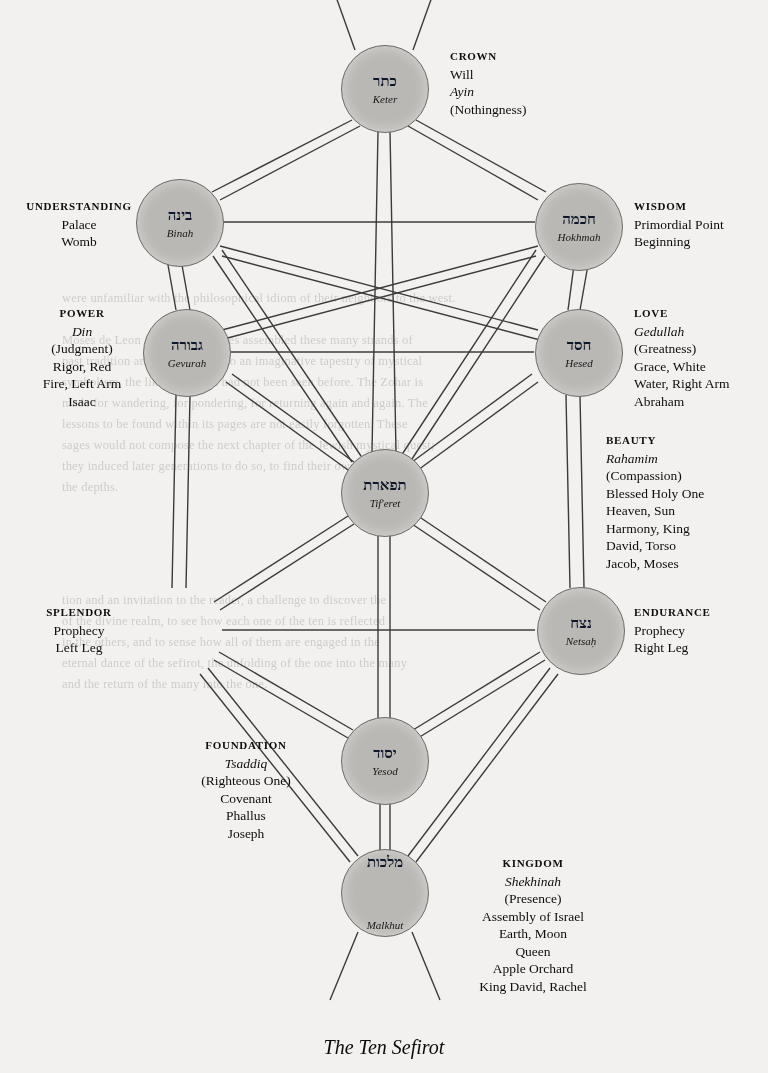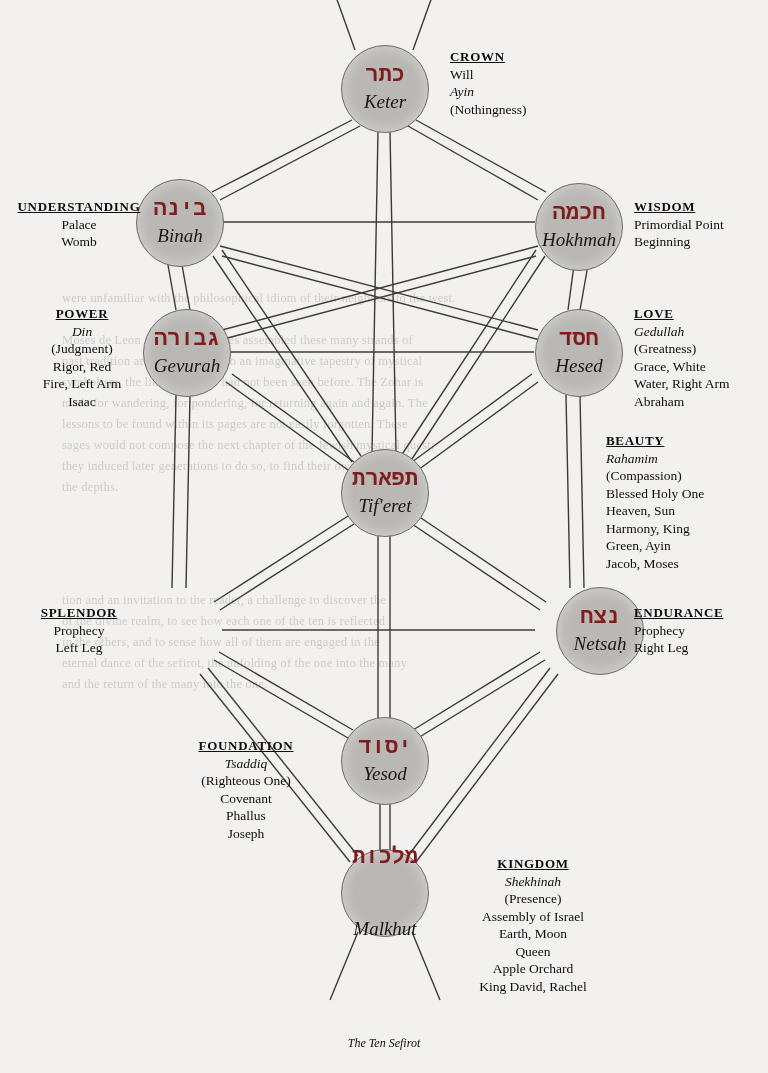--- a/index.html
+++ b/index.html
@@ -46,63 +46,62 @@
     background: #b9b8b4;
     border: 1px solid #6e6d6a;
     box-shadow: inset 0 0 14px rgba(255,255,255,.45);
     display: flex;
     flex-direction: column;
     align-items: center;
     justify-content: center;
     text-align: center;
   }
   .node .heb {
-    font-family: Liberation Mono, monospace;
-    font-size: 22px;
+    font-family: Liberation Serif, serif;
+    font-size: 15px;
     font-weight: 700;
     line-height: 1;
-    color: #7f1d1d;
+    color: #0f172a;
     direction: rtl;
   }
   .node .translit {
     font-family: "Liberation Serif", serif;
     font-style: italic;
-    font-size: 19px;
+    font-size: 11px;
     margin-top: 4px;
     color: #171717;
   }
   .label {
     position: absolute;
     font-family: "Liberation Serif", serif;
     font-size: 13.5px;
     line-height: 17.5px;
     color: #0d0d0d;
   }
   .label .cap {
-    font-size: 13px;
+    font-size: 11px;
     letter-spacing: .7px;
     font-variant: small-caps;
     text-transform: uppercase;
     font-weight: 700;
     display: block;
-    text-decoration: underline;
   }
   .label .it {
     font-style: italic;
   }
   .label.left { text-align: center; padding-left: 16px; }
   .label.right { text-align: center; }
   .caption {
     position: absolute;
     left: 0;
     right: 0;
     text-align: center;
     font-family: "Liberation Serif", serif;
     font-style: italic;
-    font-size: 12px;
+    font-size: 20px;
     color: #0b0b0b;
   }
 </style>
 </head>
 <body>
 
 <div id="page">
 
   <div class="ghost" style="top:288px;">were unfamiliar with the philosophical idiom of their neighbors to the west.
 
@@ -217,21 +216,21 @@
     <span class="translit">Gevurah</span>
   </div>
   <div class="node" style="left:535px; top:309px;">
     <span class="heb">חסד</span>
     <span class="translit">Hesed</span>
   </div>
   <div class="node" style="left:341px; top:449px;">
     <span class="heb">תפארת</span>
     <span class="translit">Tif'eret</span>
   </div>
-  <div class="node" style="left:556px; top:587px;">
+  <div class="node" style="left:537px; top:587px;">
     <span class="heb">נצח</span>
     <span class="translit">Netsaḥ</span>
   </div>
   <div class="node" style="left:341px; top:717px;">
     <span class="heb">יסוד</span>
     <span class="translit">Yesod</span>
   </div>
   <div class="node" style="left:341px; top:849px;gap:45px;">
     <span class="heb">מלכות</span>
     <span class="translit">Malkhut</span>
@@ -274,21 +273,21 @@
     <span>Abraham</span>
   </div>
 
   <div class="label right" style="left:606px; top:432px; width:162px; text-align:left;">
     <span class="cap">BEAUTY</span>
     <span class="it">Rahamim</span><br>
     <span>(Compassion)</span><br>
     <span>Blessed Holy One</span><br>
     <span>Heaven, Sun</span><br>
     <span>Harmony, King</span><br>
-    <span>Green, Ayin</span><br>
+    <span>David, Torso</span><br>
     <span>Jacob, Moses</span>
   </div>
 
   <div class="label left" style="left:0px; top:604px; width:126px;">
     <span class="cap">SPLENDOR</span>
     <span>Prophecy</span><br>
     <span>Left Leg</span>
   </div>
 
   <div class="label right" style="left:634px; top:604px; width:140px; text-align:left;">

